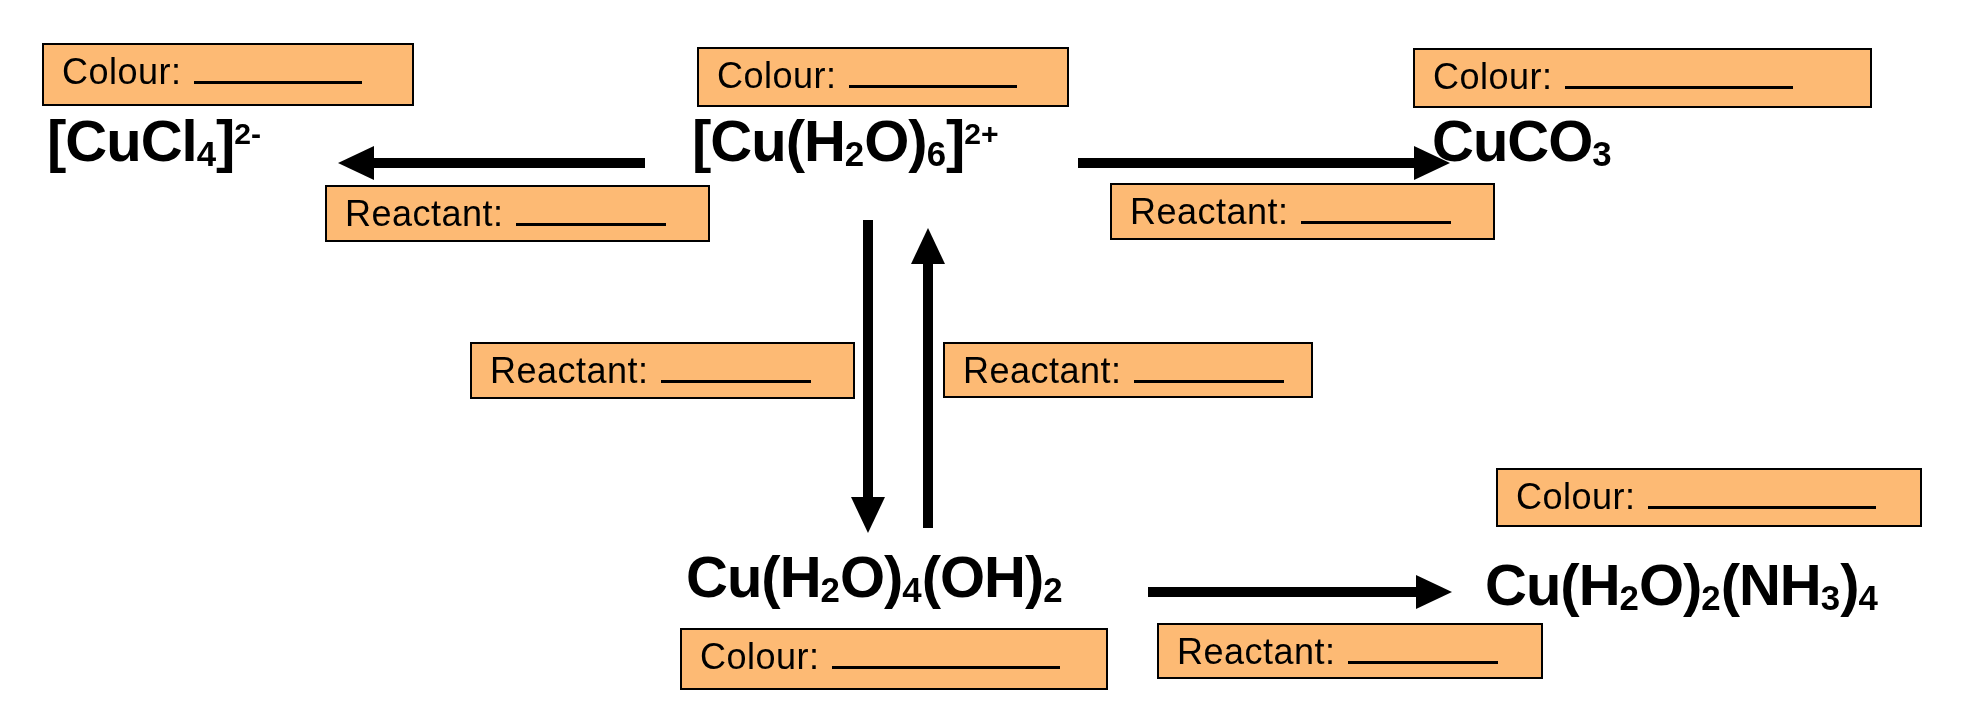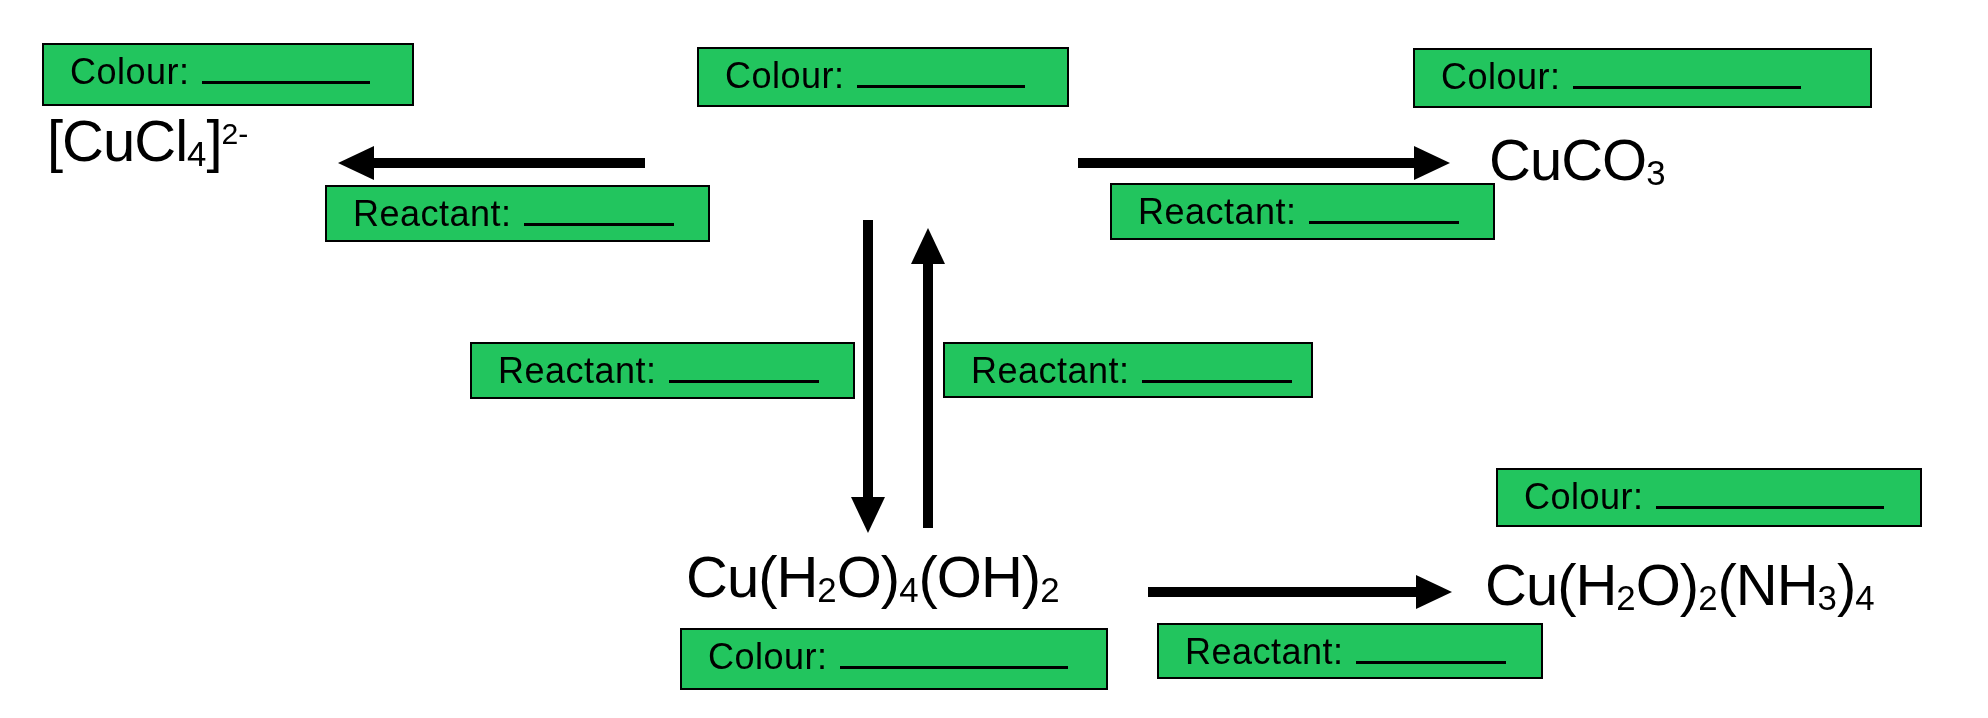--- a/index.html
+++ b/index.html
@@ -9,42 +9,42 @@
     background:#ffffff;
     font-family:"Liberation Sans","DejaVu Sans",sans-serif;
     color:#000000;
     overflow:hidden;
   }
   
   .fieldbox{
     position:absolute;
     box-sizing:border-box;
     border:2px solid #000;
-    background:#22c55e;
-    padding-left:26px;
+    background:#fdba74;
+    padding-left:18px;
     font-size:36px;
     line-height:54px;
     white-space:nowrap;
     font-weight:400;
     letter-spacing:0.5px;
   }
   .fieldbox .lbl{display:inline-block;}
   .blank{
     display:inline-block;
     height:0;
     border-bottom:3px solid #000;
     margin-left:12px;
   }
   .blank.w-colour{width:168px;}
   .blank.w-colour-wide{width:228px;}
   .blank.w-reactant{width:150px;}
   
   .formula{
     position:absolute;
-    font-weight:normal;
+    font-weight:bold;
     font-size:58px;
     line-height:1.15;
     white-space:nowrap;
     letter-spacing:-1px;
   }
   .formula .fsub{font-size:0.60em;vertical-align:-0.15em;letter-spacing:0;}
   .formula .fsup{font-size:0.52em;vertical-align:0.55em;letter-spacing:0;}
   
   .arrow{position:absolute;}
   .shaft{position:absolute;background:#000;}
@@ -73,35 +73,36 @@
   </div>
 
   <div class="fieldbox" style="left:325px;top:185px;width:385px;height:57px;">
     <span class="lbl">Reactant:</span><span class="blank w-reactant"></span>
   </div>
 
   <div class="fieldbox" style="left:697px;top:47px;width:372px;height:60px;">
     <span class="lbl">Colour:</span><span class="blank w-colour"></span>
   </div>
 
+  <div class="formula" style="left:692px;top:108px;"><span>[Cu(H</span><span class="fsub">2</span><span>O)</span><span class="fsub">6</span><span>]</span><span class="fsup">2+</span></div>
 
   <div class="arrow" style="left:1078px;top:146px;width:372px;height:34px;">
     <span class="shaft" style="left:0;top:12px;width:342px;height:10px;"></span>
     <span class="head head-right"></span>
   </div>
 
   <div class="fieldbox" style="left:1110px;top:183px;width:385px;height:57px;">
     <span class="lbl">Reactant:</span><span class="blank w-reactant"></span>
   </div>
 
   <div class="fieldbox" style="left:1413px;top:48px;width:459px;height:60px;">
     <span class="lbl">Colour:</span><span class="blank w-colour-wide"></span>
   </div>
 
-  <div class="formula" style="left:1489px;top:108px;margin-top:19px;"><span>CuCO</span><span class="fsub">3</span></div>
+  <div class="formula" style="left:1432px;top:108px;"><span>CuCO</span><span class="fsub">3</span></div>
 
   <div class="arrow" style="left:851px;top:220px;width:34px;height:313px;">
     <span class="shaft" style="left:12px;top:0;width:10px;height:283px;"></span>
     <span class="head head-down"></span>
   </div>
 
   <div class="arrow" style="left:911px;top:228px;width:34px;height:300px;">
     <span class="head head-up"></span>
     <span class="shaft" style="left:12px;top:30px;width:10px;height:270px;"></span>
   </div>

